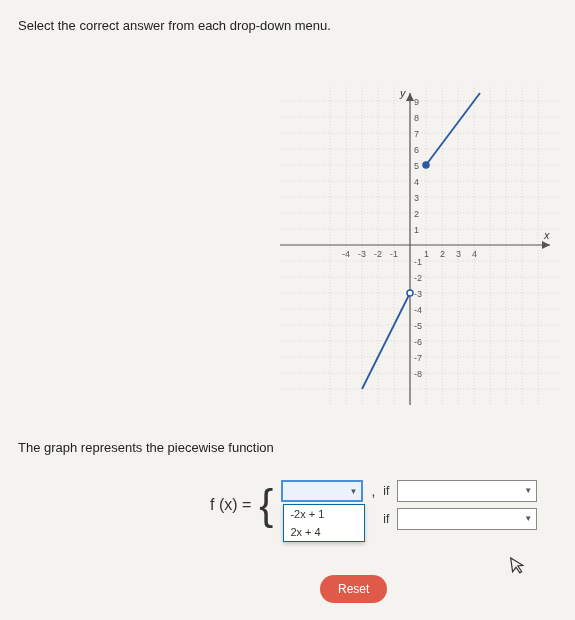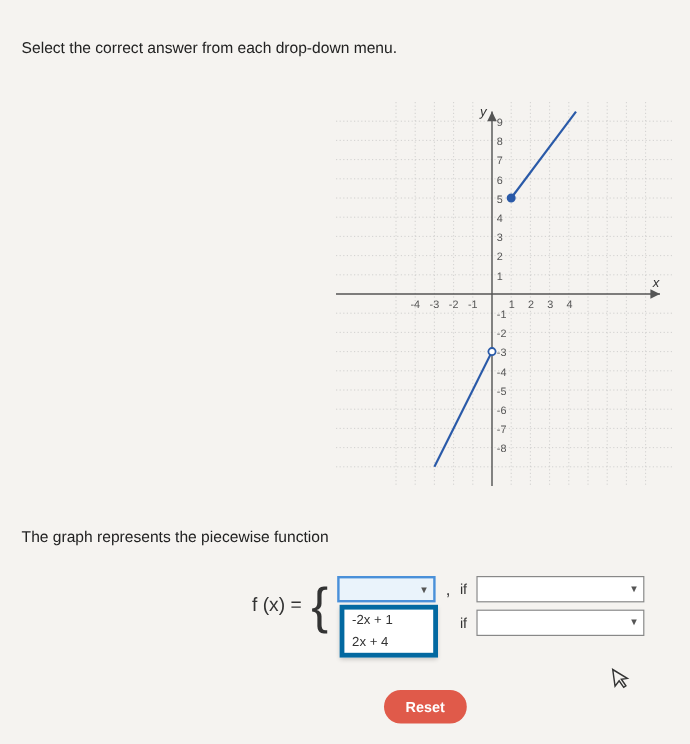--- a/index.html
+++ b/index.html
@@ -1,40 +1,40 @@
 <!DOCTYPE html>
 <html><head>
 <meta charset="utf-8">
 <style>
 *{box-sizing:border-box;margin:0;padding:0}
 body{width:575px;height:620px;background:#f5f3f0;font-family:Arial,sans-serif;color:#333;position:relative;overflow:hidden}
-.instruction{font-size:13px;padding:32px 0 0 18px;color:#222}
+.instruction{font-size:13px;padding:18px 0 0 18px;color:#222}
 .graph-area{position:absolute;left:280px;top:85px;width:280px;height:320px}
 .grid-line{stroke:#bbb;stroke-width:0.5;stroke-dasharray:1,2}
 .axis{stroke:#555;stroke-width:1.2}
 .tick-label{font-size:9px;fill:#555;font-family:Arial}
 .axis-label{font-size:11px;fill:#333;font-style:italic}
 .func-line{stroke:#2a5aa8;stroke-width:1.8;fill:none}
 .point-open{fill:#fff;stroke:#2a5aa8;stroke-width:1.5}
 .point-closed{fill:#2a5aa8;stroke:#2a5aa8;stroke-width:1.5}
 .question{position:absolute;left:18px;top:440px;font-size:13px;color:#222}
 .func-def{position:absolute;left:210px;top:480px;display:flex;align-items:center;gap:8px}
 .fx{font-size:16px;}
 .brace{font-size:42px;font-weight:100;line-height:1}
 .pieces{display:flex;flex-direction:column;gap:6px}
 .piece-row{display:flex;align-items:center;gap:8px;font-size:12px}
 .dd{position:relative;border:1px solid #888;background:#fff;height:22px;width:82px;display:flex;align-items:center;padding:0 4px;cursor:pointer}
 .dd.active{border:2px solid #4a90d9;background:#eaf3fb}
 .dd .caret{position:absolute;right:4px;top:5px;font-size:8px;color:#555}
 .cond-box{border:1px solid #888;background:#fff;height:22px;width:140px;display:flex;align-items:center;padding:0 4px;cursor:pointer;position:relative}
 .cond-box .caret{position:absolute;right:4px;top:5px;font-size:8px;color:#555}
-.dropdown-list{position:absolute;left:0;top:22px;background:#fff;border:4px solid #0369a1;width:82px;z-index:10;box-shadow:0 2px 4px rgba(0,0,0,0.2)}
+.dropdown-list{position:absolute;left:0;top:22px;background:#fff;border:1px solid #0369a1;width:82px;z-index:10;box-shadow:0 2px 4px rgba(0,0,0,0.2)}
 .dropdown-list div{padding:3px 6px;font-size:11px;cursor:pointer}
 .btns{position:absolute;left:320px;top:575px;display:flex;gap:30px}
-.btn{border:none;border-radius:16px;padding:7px 18px;font-size:12px;font-weight:bold;color:#fff;cursor:pointer}
+.btn{border:none;border-radius:16px;padding:7px 18px;font-size:12px;font-weight:normal;color:#fff;cursor:pointer}
 .btn-reset{background:#e05a4a}
 .btn-next{background:#3a7ac8}
 .cursor-icon{position:absolute;left:510px;top:555px;font-size:16px;color:#333;transform:rotate(-8deg)}
 .comma{font-size:14px}
 </style>
 </head>
 <body>
 
 <div class="instruction">Select the correct answer from each drop-down menu.</div>
 

